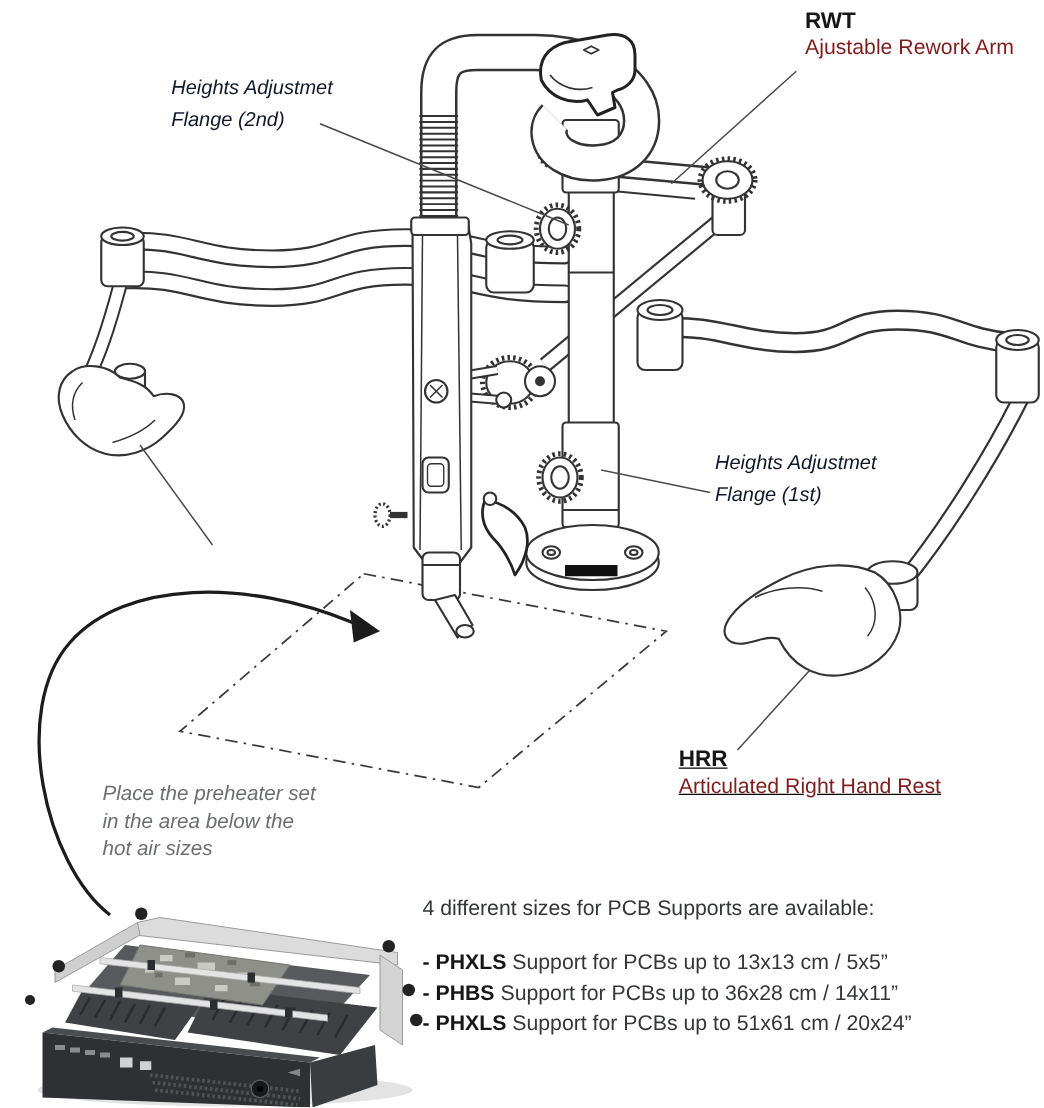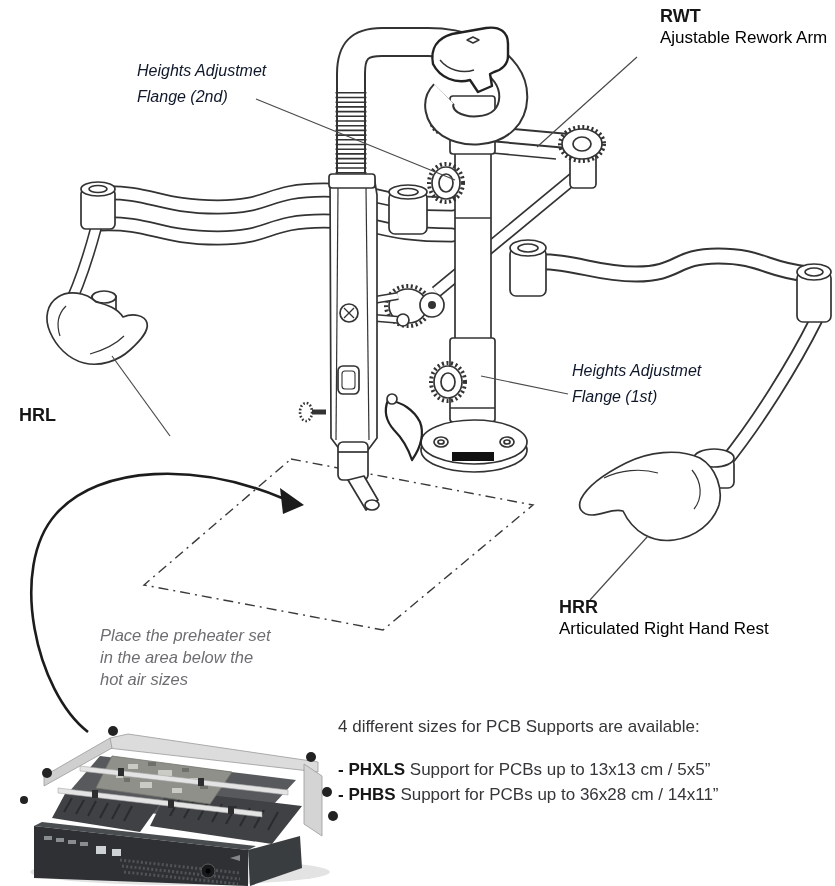--- a/index.html
+++ b/index.html
@@ -1,21 +1,21 @@
 <!DOCTYPE html>
 <html><head>
 <meta charset="utf-8">
 <style>
   html,body{margin:0;padding:0;background:#ffffff;}
   #stage{position:relative;width:835px;height:886px;background:#fff;overflow:hidden;
          font-family:"Liberation Sans","DejaVu Sans",sans-serif;}
   #art{position:absolute;left:0;top:0;}
   .lbl{position:absolute;z-index:5;}
   .code{font-weight:bold;font-size:18px;color:#161616;line-height:22px;}
-  .desc{font-size:17px;color:#000000;line-height:22px;}
+  .desc{font-size:17px;color:#7f1d1d;line-height:22px;}
   .it{font-style:italic;font-size:16px;color:#0f172a;line-height:26px;}
   .note .ln{font-style:italic;font-size:16.5px;color:#6d6e71;line-height:22px;}
   .sup-head{font-size:17px;color:#353638;line-height:22px;}
   .sup-list{margin-top:20px;}
   .sup-item{font-size:17px;color:#353638;line-height:24.5px;}
   .sup-item b{color:#161616;}
 </style>
 </head>
 <body>
 
@@ -261,46 +261,46 @@
     <circle cx="208" cy="871" r="2.5" fill="#000"></circle>
     <path d="M 230,858 l 10,-3 l 0,6 Z" fill="#84878a"></path>
   </g>
 </svg>
 
   <div class="lbl it" style="left:137px;top:58px;">
     <div>Heights Adjustmet</div>
     <div>Flange (2nd)</div>
   </div>
 
-  <div class="lbl" style="left:660px;top:5px;">
+  <div class="lbl" style="left:644px;top:5px;">
     <div class="code">RWT</div>
     <div class="desc">Ajustable Rework Arm</div>
   </div>
 
   <div class="lbl" style="left:19px;top:404px;">
-    <div class="code">HRL</div>
   </div>
 
   <div class="lbl it" style="left:572px;top:358px;">
     <div>Heights Adjustmet</div>
     <div>Flange (1st)</div>
   </div>
 
-  <div class="lbl" style="left:559px;top:596px;">
+  <div class="lbl" style="left:543px;top:596px;text-decoration:underline;">
     <div class="code">HRR</div>
     <div class="desc">Articulated Right Hand Rest</div>
   </div>
 
-  <div class="lbl note" style="left:100px;top:624px;">
+  <div class="lbl note" style="left:82px;top:624px;">
     <div class="ln">Place the preheater set</div>
     <div class="ln">in the area below the</div>
     <div class="ln">hot air sizes</div>
   </div>
 
   <div class="lbl" style="left:338px;top:716px;">
     <div class="sup-head">4 different sizes for PCB Supports are available:</div>
     <div class="sup-list">
       <div class="sup-item"><b>-</b> <b>PHXLS</b> <span>Support for PCBs up to 13x13 cm / 5x5”</span></div>
       <div class="sup-item"><b>-</b> <b>PHBS</b> <span>Support for PCBs up to 36x28 cm / 14x11”</span></div>
+      <div class="sup-item"><b>-</b> <b>PHXLS</b> <span>Support for PCBs up to 51x61 cm / 20x24”</span></div>
     </div>
   </div>
 
 </div>
 
 </body></html>

